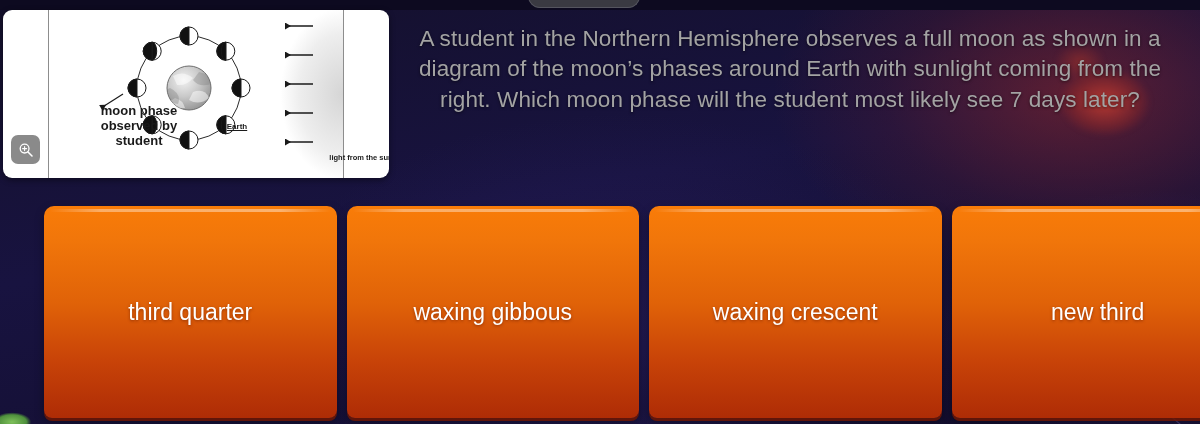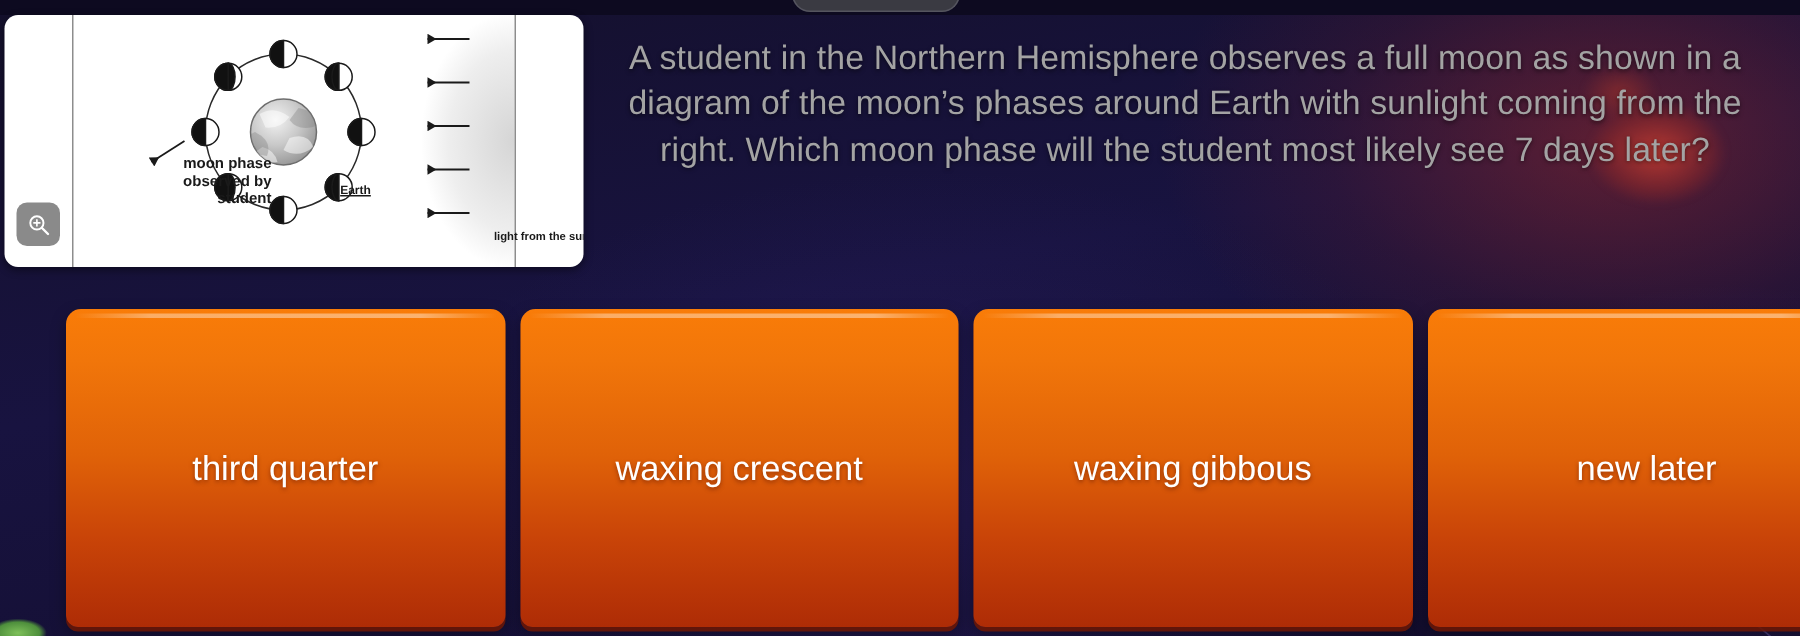--- a/index.html
+++ b/index.html
@@ -65,21 +65,21 @@
   }
   .sun-shade {
     position:absolute; right:0; top:0; width:62px; height:100%;
     background:radial-gradient(ellipse 80px 110px at 100% 50%, rgba(150,150,150,.40) 0%, rgba(160,160,160,.18) 55%, rgba(255,255,255,0) 78%);
   }
   #diagram-svg { position:absolute; left:0; top:0; }
   .lbl {
     position:absolute; font-family:"Liberation Sans", sans-serif;
     font-weight:bold; color:#1a1a1a; line-height:1.15; text-align:center;
   }
-  #label-moon-phase { left:48px; top:94px; width:84px; font-size:10px;text-align:right; }
+  #label-moon-phase { left:48px; top:94px; width:84px; font-size:13px; }
   #label-earth { left:160px; top:112px; width:56px; font-size:8px;text-decoration:underline; }
   #label-light-sun { left:278px; top:144px; width:68px; font-size:7.5px; }
 
   #zoom-button {
     position:absolute; left:8px; bottom:14px;
     width:29px; height:29px; border-radius:7px;
     background:#8a8a8a; display:flex; align-items:center; justify-content:center;
     cursor:pointer; border:none;
   }
   #zoom-button svg { display:block; }
@@ -256,21 +256,21 @@
   <div id="question-wrap">
     <div id="question-text">A student in the Northern Hemisphere observes a full moon as shown in a diagram of the moon’s phases around Earth with sunlight coming from the right. Which moon phase will the student most likely see 7 days later?</div>
   </div>
 </div>
 
 <div id="answers">
   <button class="answer-button">
     <span class="answer-label">third quarter</span>
   </button>
   <button class="answer-button">
+    <span class="answer-label">waxing gibbous</span>
+  </button>
+  <button class="answer-button">
     <span class="answer-label">waxing crescent</span>
   </button>
   <button class="answer-button">
-    <span class="answer-label">waxing gibbous</span>
-  </button>
-  <button class="answer-button">
-    <span class="answer-label">new later</span>
+    <span class="answer-label">new third</span>
   </button>
 </div>
 
 </body></html>

